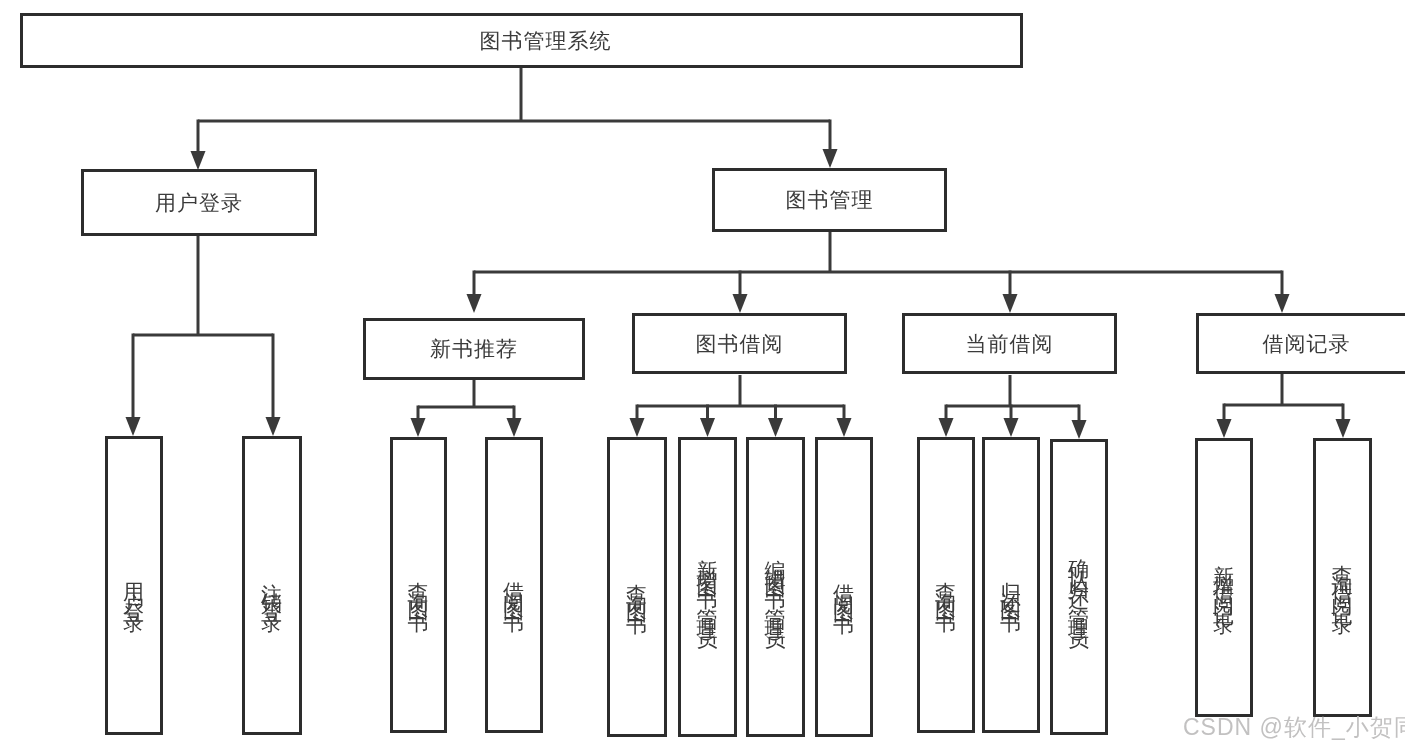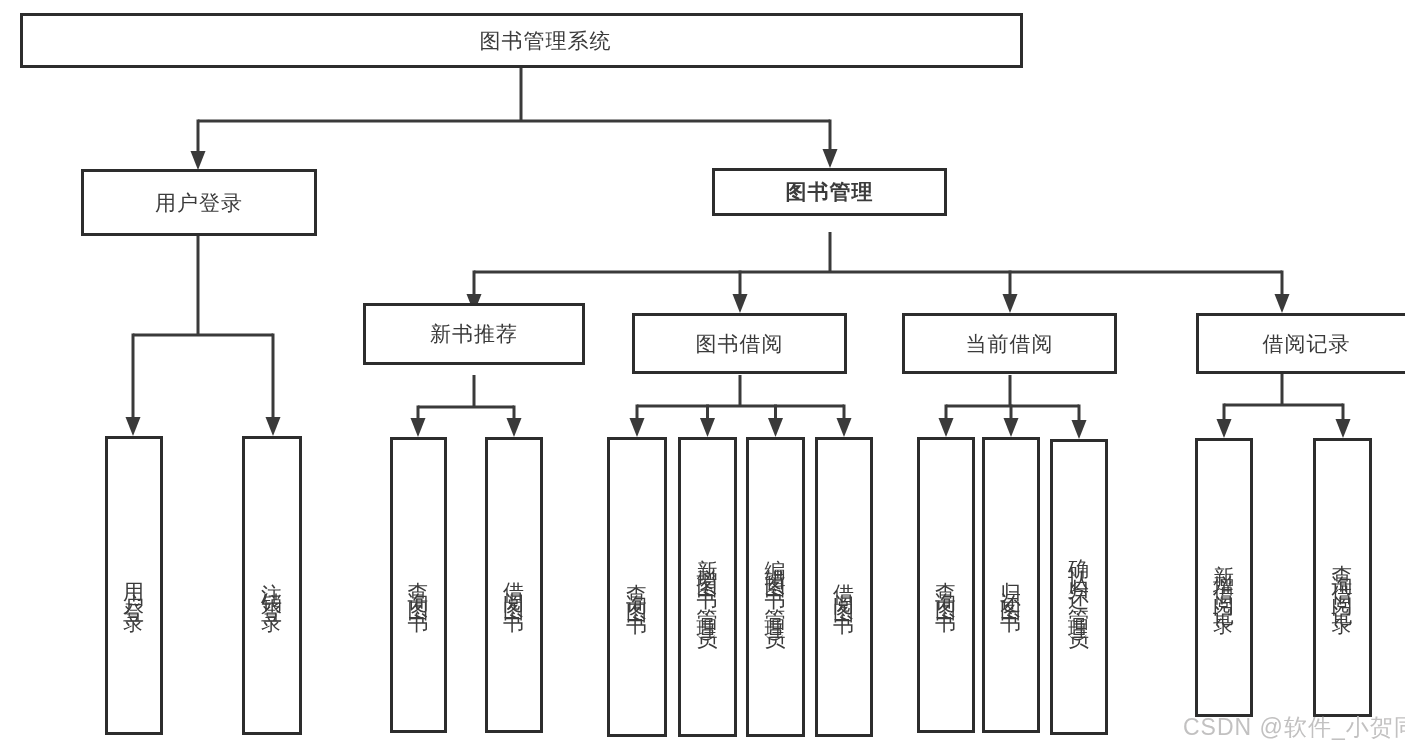--- a/index.html
+++ b/index.html
@@ -138,25 +138,25 @@
     </g>
   </svg>
 
   <div class="box hbox" style="left:20px; top:13px; width:1003px; height:55px;padding-left:48px;">
     <span>图书管理系统</span>
   </div>
 
   <div class="box hbox" style="left:81px; top:169px; width:236px; height:67px;">
     <span>用户登录</span>
   </div>
-  <div class="box hbox" style="left:712px; top:168px; width:235px; height:48px;font-weight:bold;">
+  <div class="box hbox" style="left:712px; top:168px; width:235px; height:64px;">
     <span>图书管理</span>
   </div>
 
-  <div class="box hbox" style="left:363px; top:303px; width:222px; height:62px;">
+  <div class="box hbox" style="left:363px; top:318px; width:222px; height:62px;">
     <span>新书推荐</span>
   </div>
   <div class="box hbox" style="left:632px; top:313px; width:215px; height:61px;">
     <span>图书借阅</span>
   </div>
   <div class="box hbox" style="left:902px; top:313px; width:215px; height:61px;">
     <span>当前借阅</span>
   </div>
   <div class="box hbox" style="left:1172px; top:313px; width:221px; height:61px;margin-left:24px;">
     <span>借阅记录</span>

